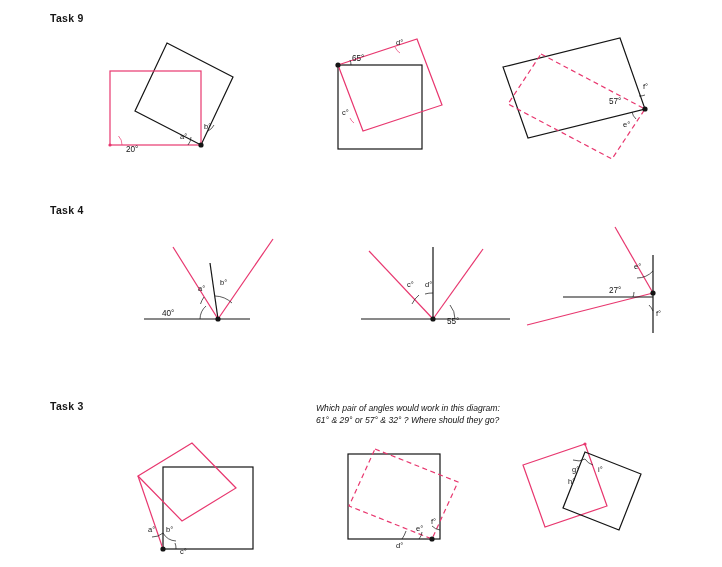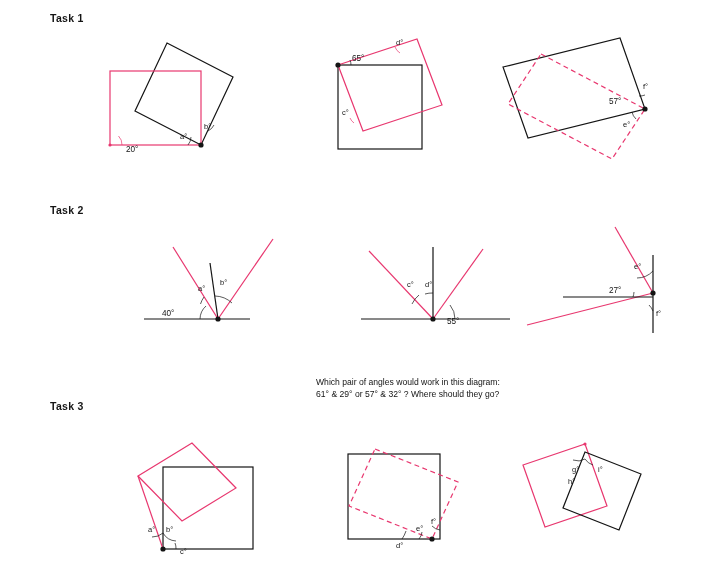--- a/index.html
+++ b/index.html
@@ -32,21 +32,21 @@
   #task3-label { left: 50px; top: 400px; }
 
   .prompt {
     position: absolute;
     font-size: 8.6px;
     line-height: 1.45;
     color: #141414;
     width: 185px;
   }
   #prompt-1 { left: 113px; top: 390px; }
-  #prompt-2 { left: 316px; top: 376px; }
+  #prompt-2 { left: 316px; top: 402px; font-style: italic; }
   #prompt-3 { left: 521px; top: 390px; }
 
   .fig {
     position: absolute;
   }
   .fig svg { display: block; overflow: visible; }
 
   
   #fig-1-1 { left: 100px; top: 35px; }
   #fig-1-2 { left: 320px; top: 35px; }
@@ -89,22 +89,22 @@
   .dot-black { fill: #141414; }
   .dot-pink { fill: #e8376f; }
   .arc { stroke: #141414; stroke-width: 0.7; fill: none; }
   .arc-pink { stroke: #e8376f; stroke-width: 0.7; fill: none; }
 </style>
 </head>
 <body>
 
 <div class="page">
 
-  <div class="task-label" id="task1-label">Task 1</div>
-  <div class="task-label" id="task2-label">Task 2</div>
+  <div class="task-label" id="task1-label">Task 9</div>
+  <div class="task-label" id="task2-label">Task 4</div>
   <div class="task-label" id="task3-label">Task 3</div>
 
   <div class="prompt" id="prompt-2">Which pair of angles would work in this diagram: 61° &amp; 29° or 57° &amp; 32° ? Where should they go?</div>
 
   <div class="fig" id="fig-1-1">
     <svg width="170" height="140" viewBox="0 0 170 140">
 
       <polygon class="stroke-black" points="67,8 133,42 101,110 35,76"></polygon>
 
       <rect class="stroke-pink" x="10" y="36" width="91" height="74"></rect>

